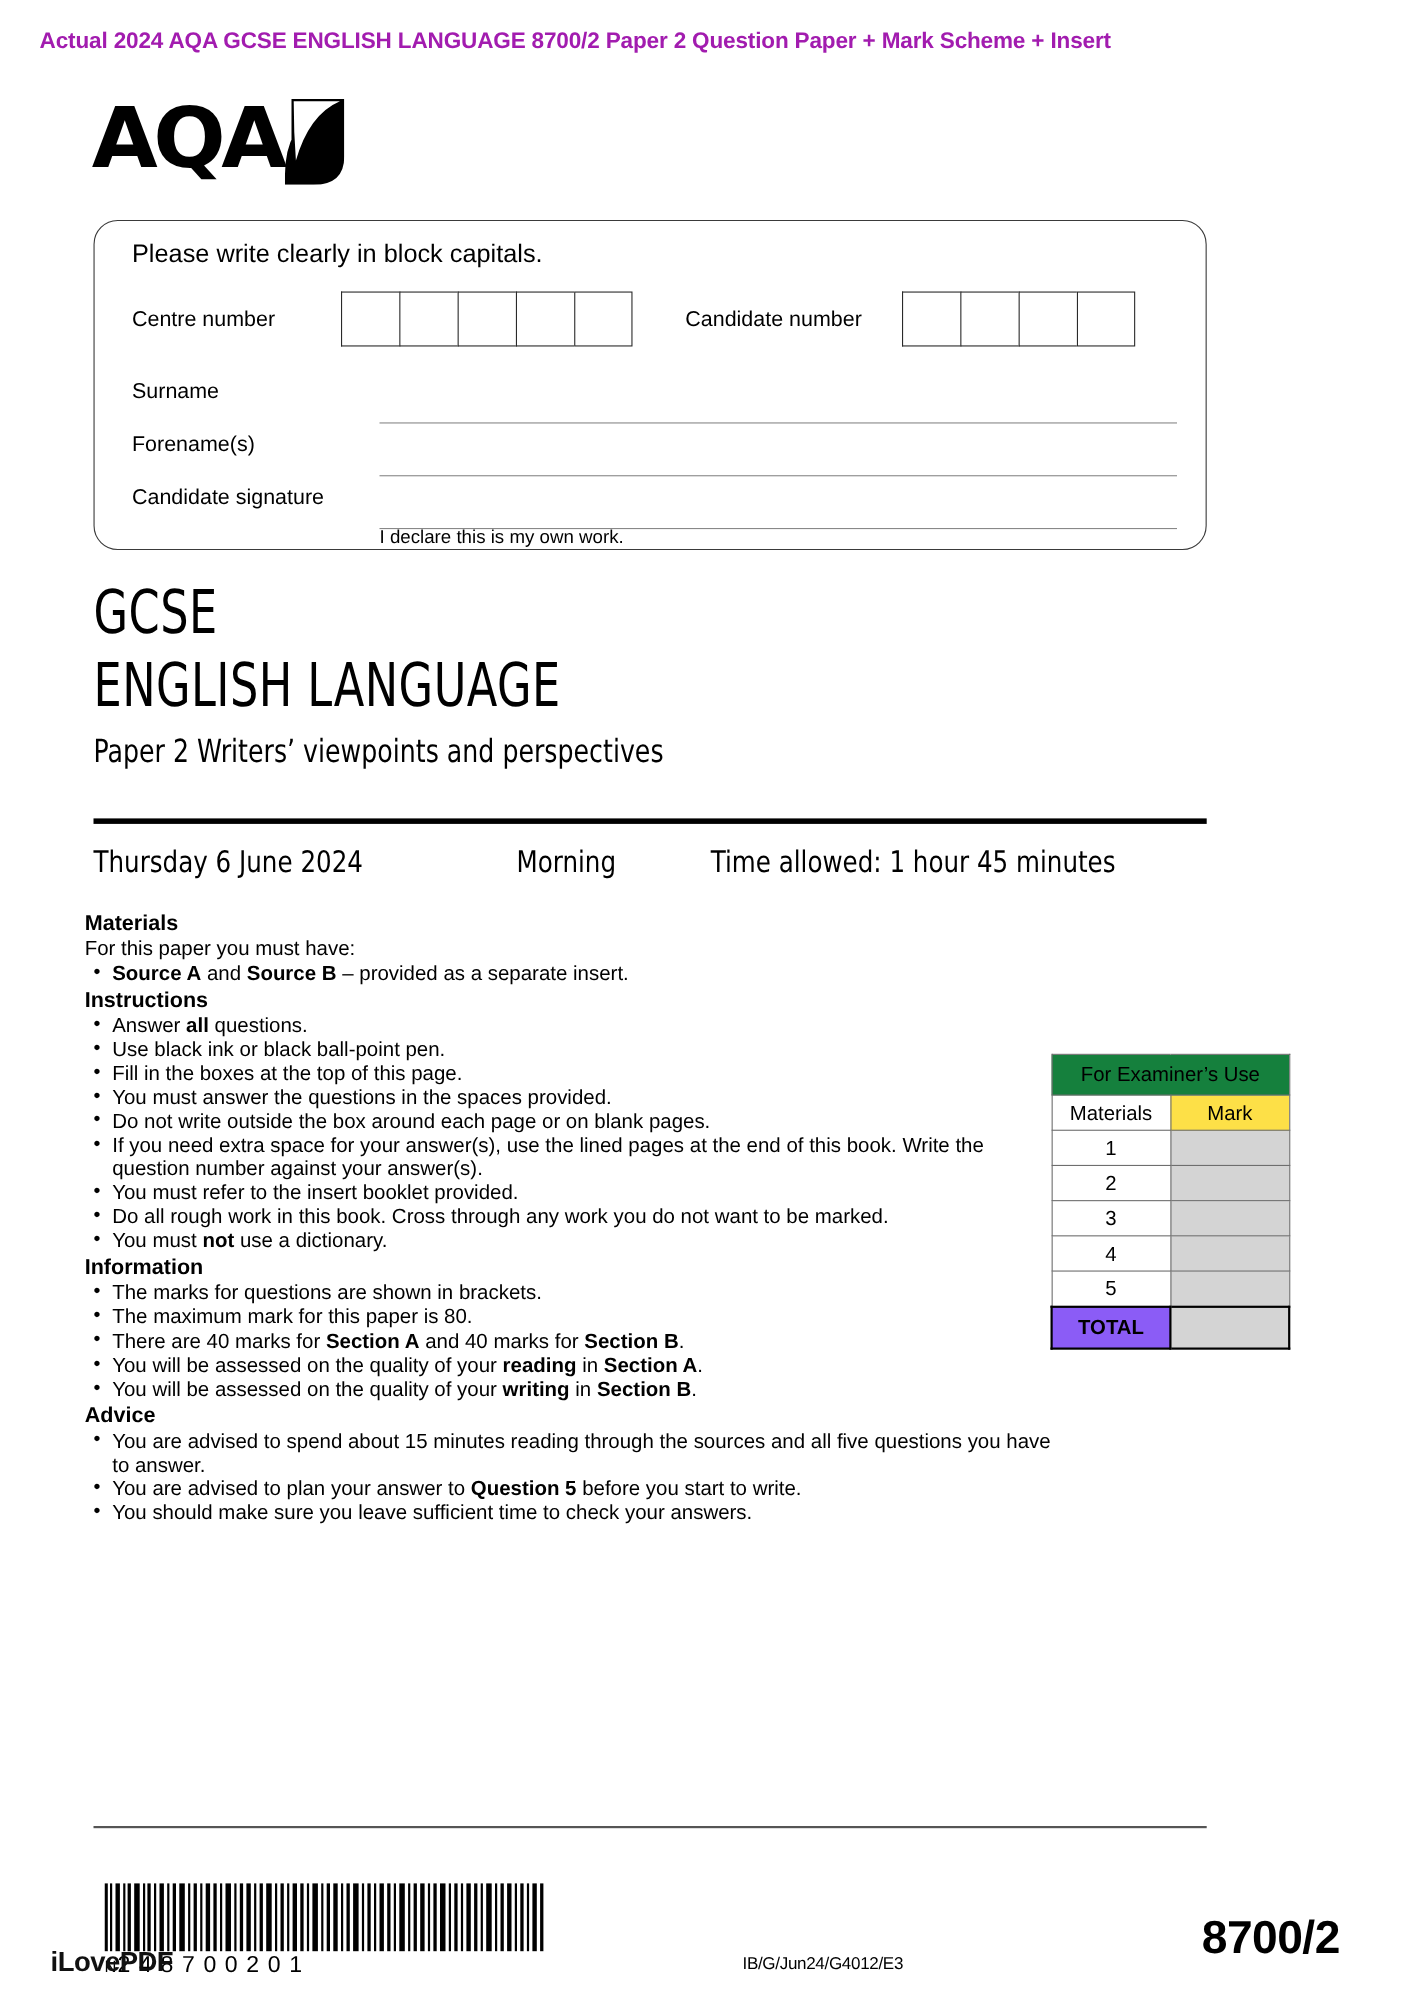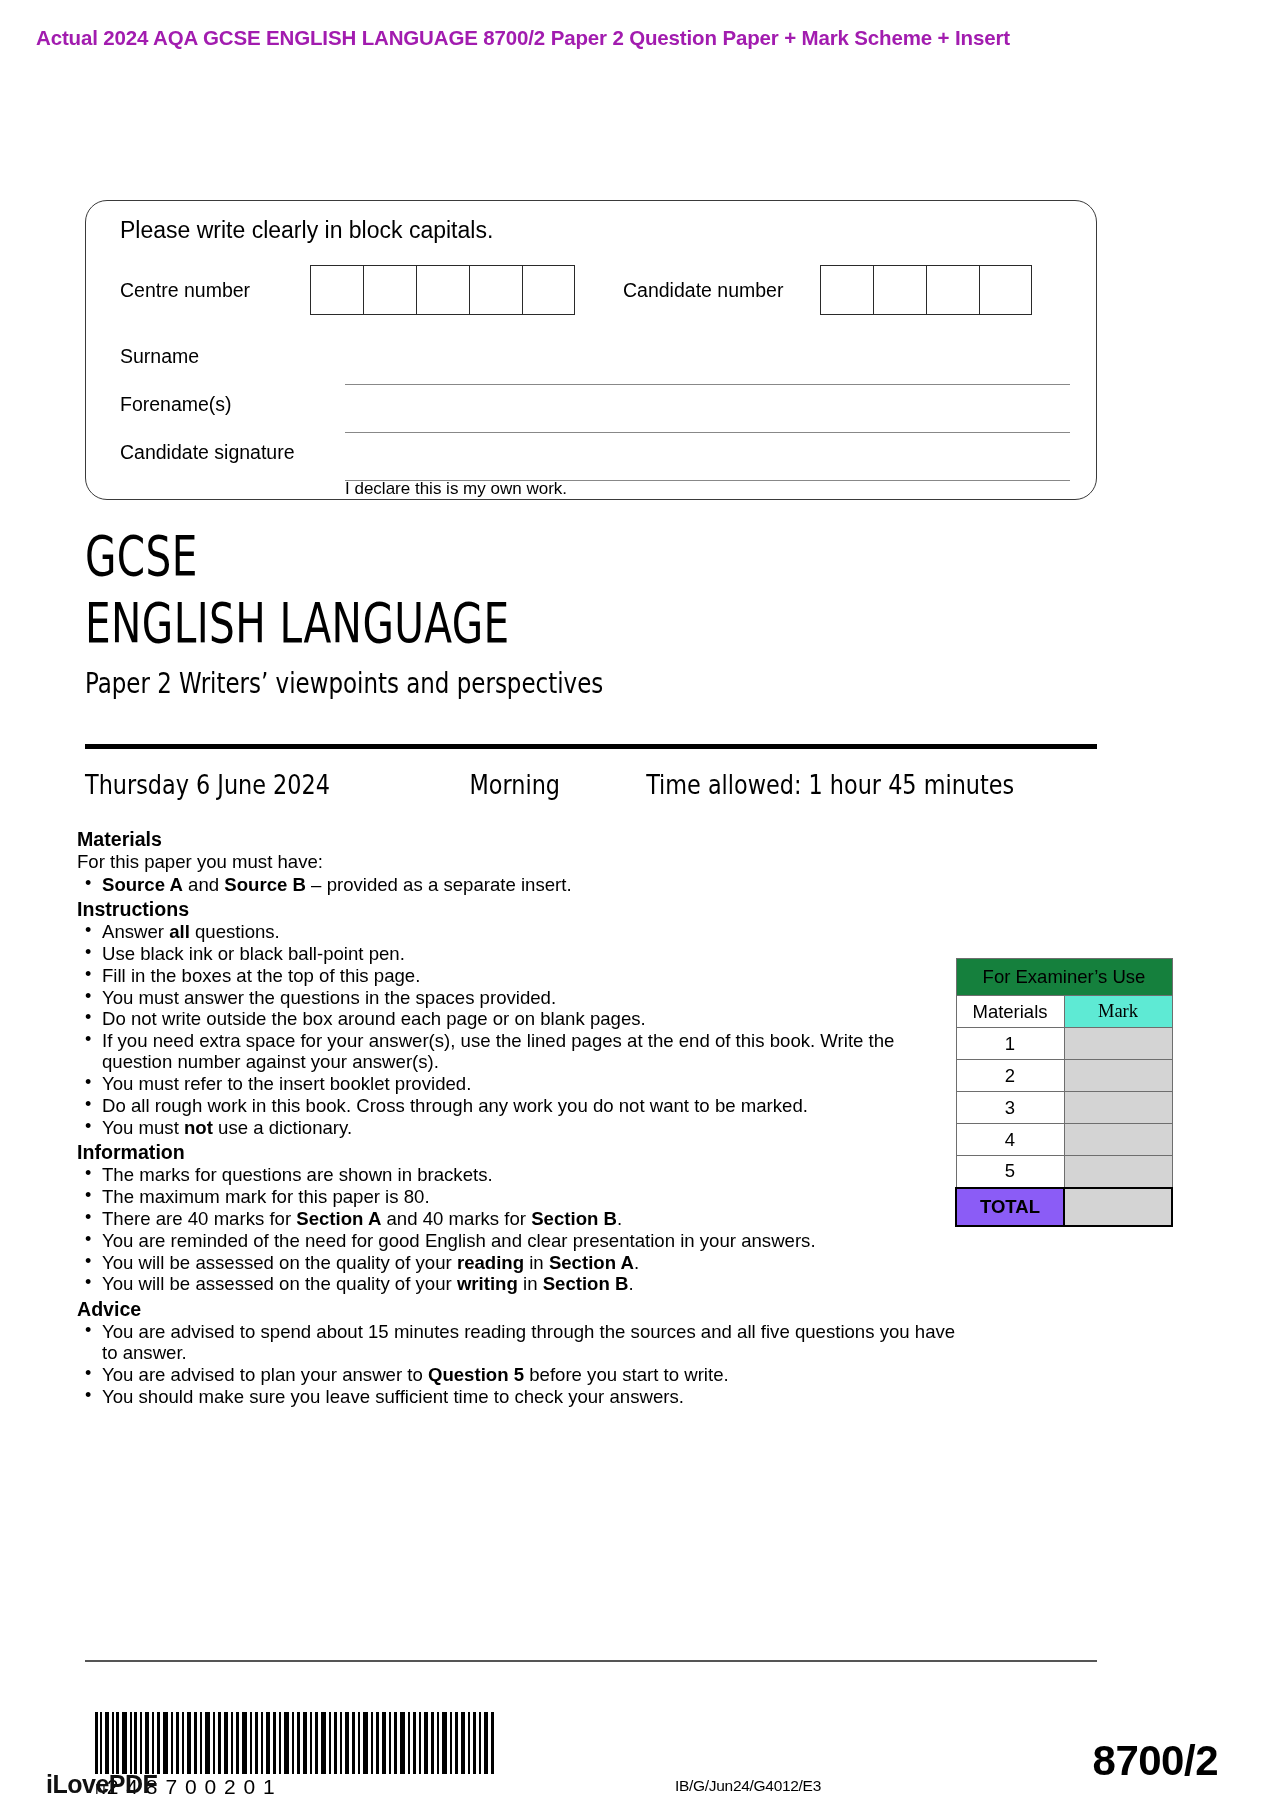--- a/index.html
+++ b/index.html
@@ -214,21 +214,21 @@
     text-align: center;
     font-weight: normal;
     height: 32px;
     padding: 0;
   }
   .ex-head {
     background: #15803d;
     height: 37px !important;
   }
   .ex-sub-q { background: #ffffff; width: 108px; }
-  .ex-sub-m { background: #5eead4; font-family: Liberation Serif, serif; }
+  .ex-sub-m { background: #fde047; }
   .ex-qnum { background: #ffffff; }
   .ex-mark { background: #d4d4d4; }
   .ex-total-lbl {
     background: #8b5cf6;
     font-weight: bold !important;
     border-top: 2.2px solid #000 !important;
     border-left: 2.2px solid #000 !important;
     border-bottom: 2.2px solid #000 !important;
     border-right: 2.2px solid #000 !important;
     height: 38px !important;
@@ -285,20 +285,29 @@
     letter-spacing: -0.5px;
   }
 </style>
 </head>
 <body>
 
 <div class="page">
 
   <div class="banner">Actual 2024 AQA GCSE ENGLISH LANGUAGE 8700/2 Paper 2 Question Paper + Mark Scheme + Insert</div>
 
+  <div class="logo-wrap">
+    <div class="logo-text">AQA</div>
+    <div class="logo-leaf">
+      <svg width="54" height="78" viewBox="0 0 54 78" aria-hidden="true">
+        <path d="M6 0 H54 V52 Q54 78 26 78 H0 V70 Q0 22 36 10 Q10 26 6 60 V0 Z" fill="#000"></path>
+        <path d="M8 2 H50 Q22 14 10 56 Q8 30 8 2 Z" fill="#fff"></path>
+      </svg>
+    </div>
+  </div>
 
   <div class="details-box">
     <div class="db-note">Please write clearly in block capitals.</div>
 
     <div class="row-centre">
       <span class="lbl lbl-centre">Centre number</span>
       <span class="boxes centre-boxes">
         <span class="cell"></span>
         <span class="cell"></span>
         <span class="cell"></span>
@@ -360,21 +369,20 @@
         <li>You must refer to the insert booklet provided.</li>
         <li>Do all rough work in this book.  Cross through any work you do not want to be marked.</li>
         <li>You must <b>not</b> use a dictionary.</li>
       </ul>
 
     <div class="sec-head">Information</div>
     <ul class="bullets">
         <li>The marks for questions are shown in brackets.</li>
         <li>The maximum mark for this paper is 80.</li>
         <li>There are 40 marks for <b>Section A</b> and 40 marks for <b>Section B</b>.</li>
-        <li>You are reminded of the need for good English and clear presentation in your answers.</li>
         <li>You will be assessed on the quality of your <b>reading</b> in <b>Section A</b>.</li>
         <li>You will be assessed on the quality of your <b>writing</b> in <b>Section B</b>.</li>
       </ul>
 
     <div class="sec-head">Advice</div>
     <ul class="bullets">
         <li>You are advised to spend about 15 minutes reading through the sources and all five questions you have to answer.</li>
         <li>You are advised to plan your answer to <b>Question 5</b> before you start to write.</li>
         <li>You should make sure you leave sufficient time to check your answers.</li>
       </ul>

